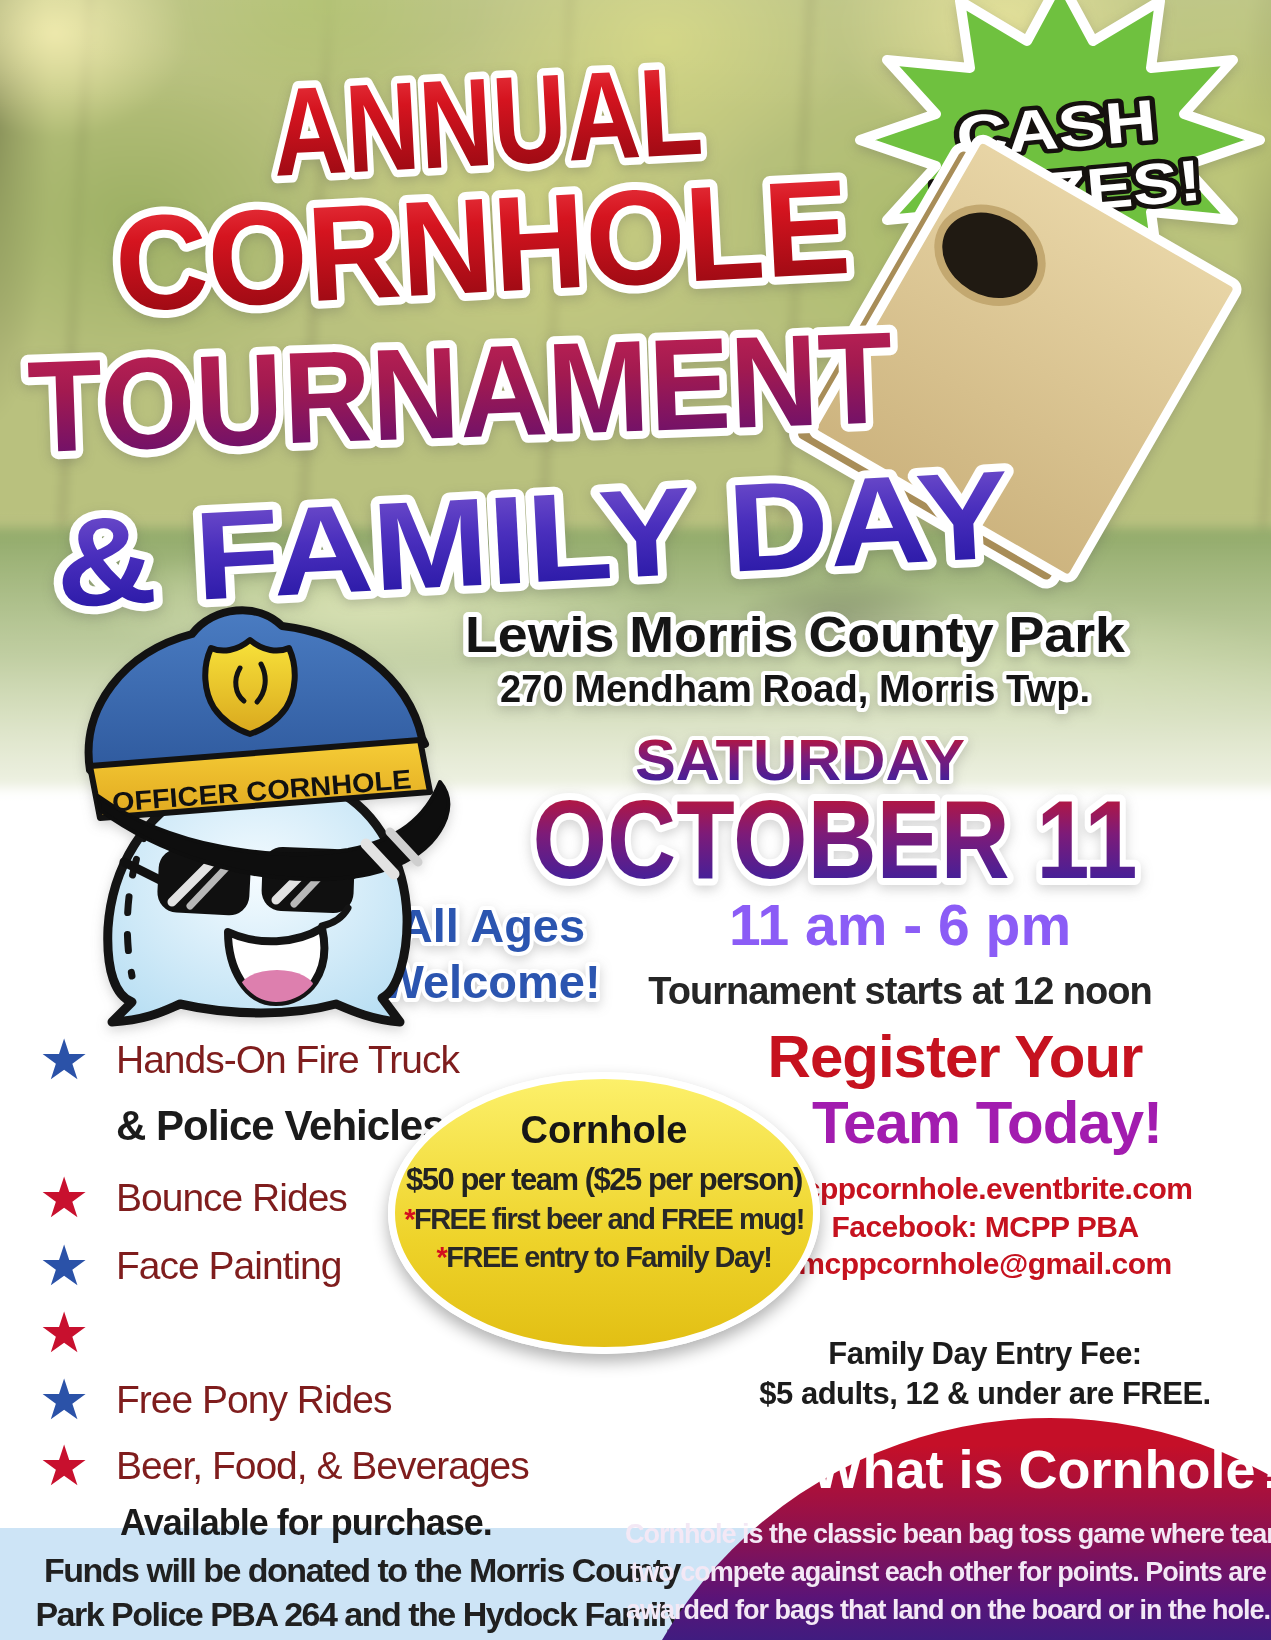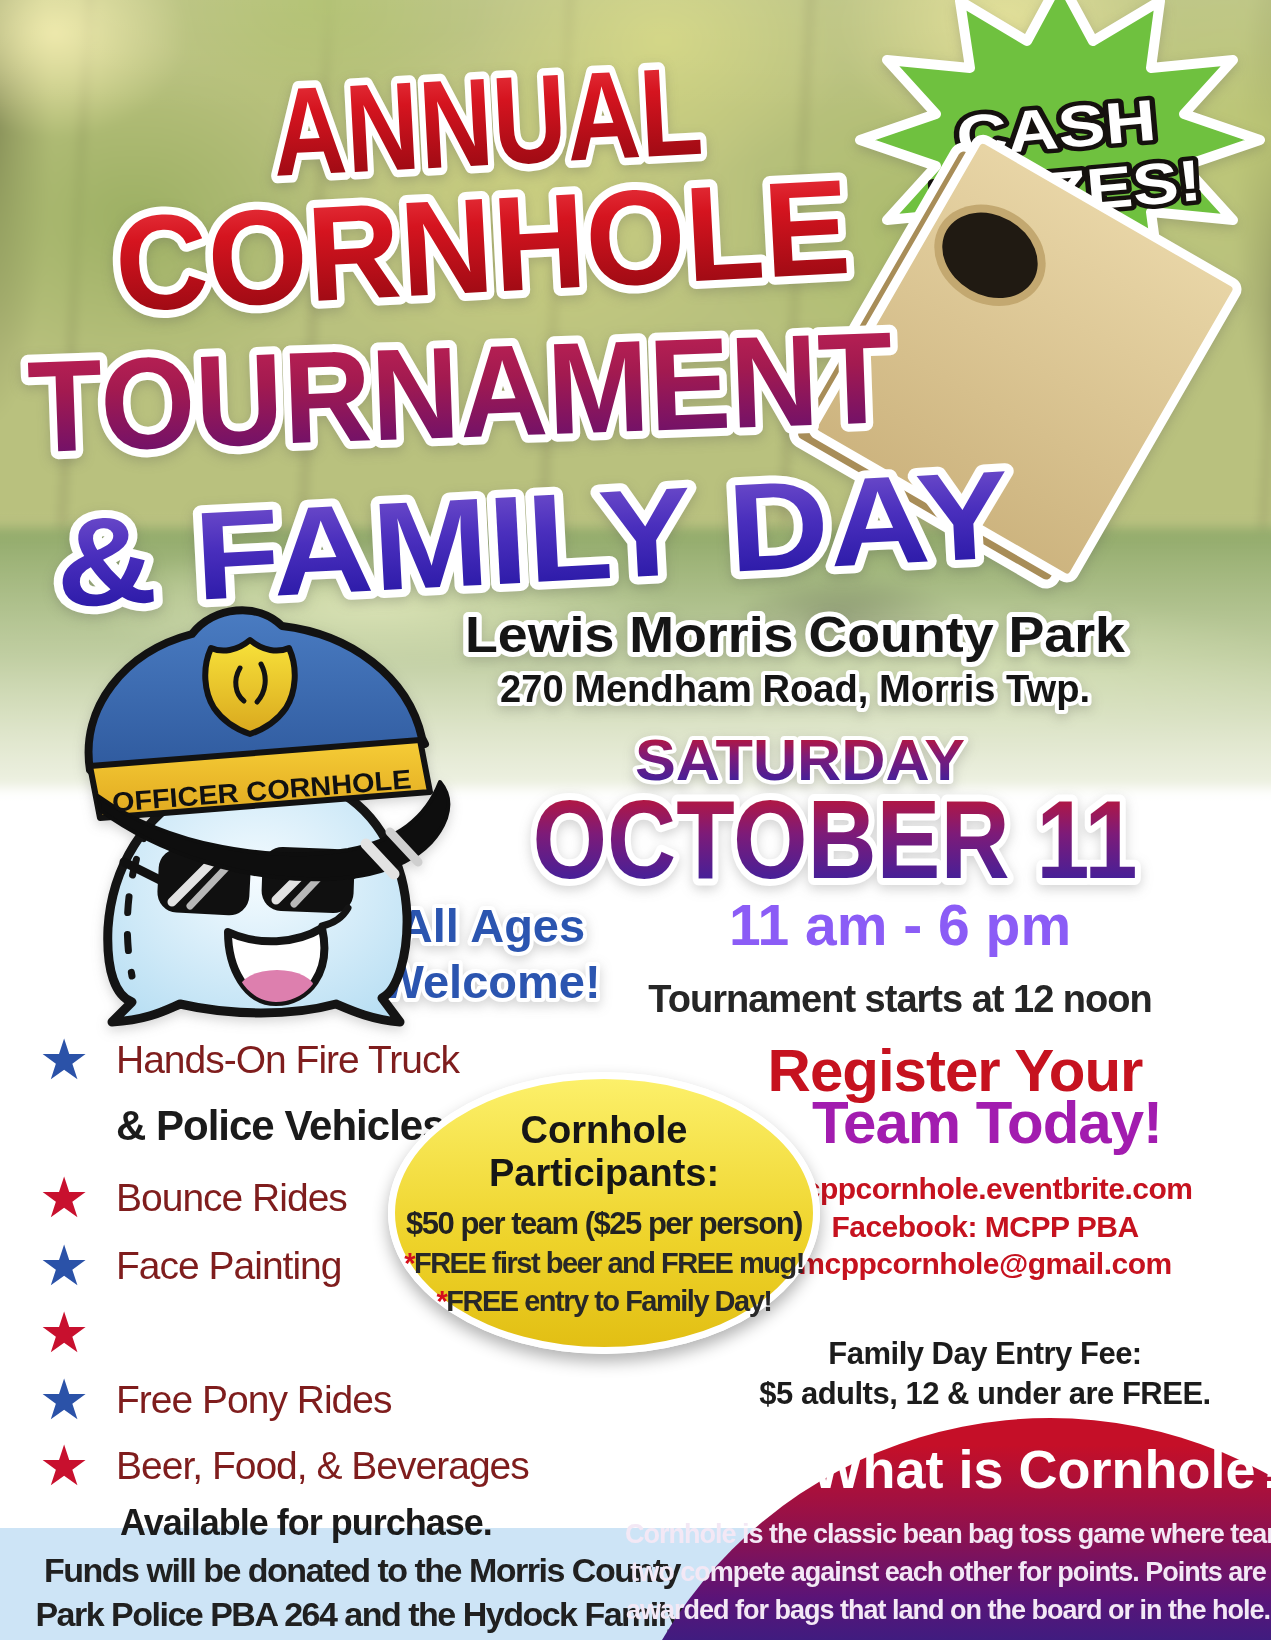--- a/index.html
+++ b/index.html
@@ -38,38 +38,38 @@
   #art{position:absolute;left:0;top:0;filter:drop-shadow(0 4px 6px rgba(80,80,80,.25));}
   #art text{font-family:"Liberation Sans",sans-serif;font-weight:bold;}
   .ow{paint-order:stroke;stroke:#ffffff;stroke-linejoin:round;stroke-linecap:round;}
   .ok{paint-order:stroke;stroke:#15110e;stroke-linejoin:round;stroke-linecap:round;}
 
   
   .abs{position:absolute;}
   .nowrap{white-space:nowrap;}
   .time{left:640px;top:892px;width:520px;text-align:center;z-index:5;}
   .time .hours{font-size:57px;font-weight:bold;color:#8b5cf6;}
-  .time .note{font-size:38px;font-weight:bold;color:#262626;margin-top:20px;letter-spacing:-1px;}
+  .time .note{font-size:38px;font-weight:bold;color:#262626;margin-top:12px;letter-spacing:-1px;}
 
   .star-row{position:absolute;left:34px;display:flex;gap:22px;align-items:center;z-index:5;}
   .star{font-size:56px;line-height:1;width:60px;text-align:center;}
   .star.blue{color:#2b52a8}.star.red{color:#c8102e}
   .item-label{font-weight:normal;font-size:39px;color:#7f1d1d;letter-spacing:-1px;}
   .cont-line{position:absolute;left:116px;font-weight:bold;font-size:42px;color:#1b1b1b;letter-spacing:-1px;z-index:5;}
   .footnote{position:absolute;left:120px;top:1502px;font-weight:bold;font-size:36px;color:#1b1b1b;letter-spacing:-1px;z-index:5;}
 
   .oval{left:388px;top:1072px;width:432px;height:282px;border-radius:50%;box-sizing:border-box;
     background:linear-gradient(180deg,#fcf06a,#eed32a 60%,#e2bf14);border:7px solid #fff;
     box-shadow:0 8px 16px rgba(0,0,0,.3);text-align:center;padding-top:30px;z-index:6;}
   .oval .h{font-size:38px;font-weight:bold;color:#161616;line-height:1.14;}
   .oval .price{font-size:31px;font-weight:bold;color:#222;margin-top:10px;letter-spacing:-1.5px;}
   .oval .perk{font-size:29px;font-weight:bold;color:#282828;margin-top:5px;letter-spacing:-1.5px;}
   .ast{color:#d40f1e;}
 
-  .reg1{left:740px;top:1022px;width:430px;text-align:center;font-size:60px;font-weight:bold;color:#c6121f;letter-spacing:-1px;z-index:5;margin-top:14px;}
+  .reg1{left:740px;top:1022px;width:430px;text-align:center;font-size:60px;font-weight:bold;color:#c6121f;letter-spacing:-1px;z-index:5;}
   .reg2{left:772px;top:1088px;width:430px;text-align:center;font-size:60px;font-weight:bold;color:#a21caf;letter-spacing:-1px;z-index:5;}
   .contact{left:735px;top:1170px;width:500px;text-align:center;color:#c6121f;font-weight:bold;font-size:30px;line-height:1.25;letter-spacing:-0.5px;z-index:5;}
   .fee{left:735px;top:1334px;width:500px;text-align:center;font-weight:bold;font-size:31px;color:#1c1c1c;line-height:1.3;letter-spacing:-0.5px;z-index:5;}
 
   .funds{left:0;top:1528px;width:758px;height:112px;background:#cde4f6;z-index:3;}
   .funds-text{left:0;top:1548px;width:724px;text-align:center;font-size:34px;font-weight:bold;color:#202020;line-height:1.3;letter-spacing:-1.5px;z-index:3;}
 
   .whatis{left:600px;top:1418px;width:900px;height:900px;border-radius:50%;z-index:4;
     background:linear-gradient(180deg,#c50f28 3%,#8c1150 13%,#5a1478 20%,#332083 27%,#2a1f85 40%);}
   .whatis-h{left:770px;top:1438px;width:560px;text-align:center;font-size:54px;font-weight:bold;color:#ffffff;z-index:5;}
@@ -218,21 +218,20 @@
     <span class="item-label nowrap">Free Pony Rides</span>
   </div>
   <div class="star-row" style="top:1438px">
     <span class="star red">★</span>
     <span class="item-label nowrap">Beer, Food, &amp; Beverages</span>
   </div>
   <div class="footnote nowrap">Available for purchase.</div>
 
   <div class="abs oval">
     <div class="h nowrap">Cornhole</div>
-    <div class="h nowrap">Participants:</div>
     <div class="price nowrap">$50 per team ($25 per person)</div>
     <div class="perk nowrap"><span class="ast">*</span><span>FREE first beer and FREE mug!</span></div>
     <div class="perk nowrap"><span class="ast">*</span><span>FREE entry to Family Day!</span></div>
   </div>
 
   <div class="abs reg1 nowrap">Register Your</div>
   <div class="abs reg2 nowrap">Team Today!</div>
   <div class="abs contact">
     <div class="nowrap">mcppcornhole.eventbrite.com</div>
     <div class="nowrap">Facebook: MCPP PBA</div>

